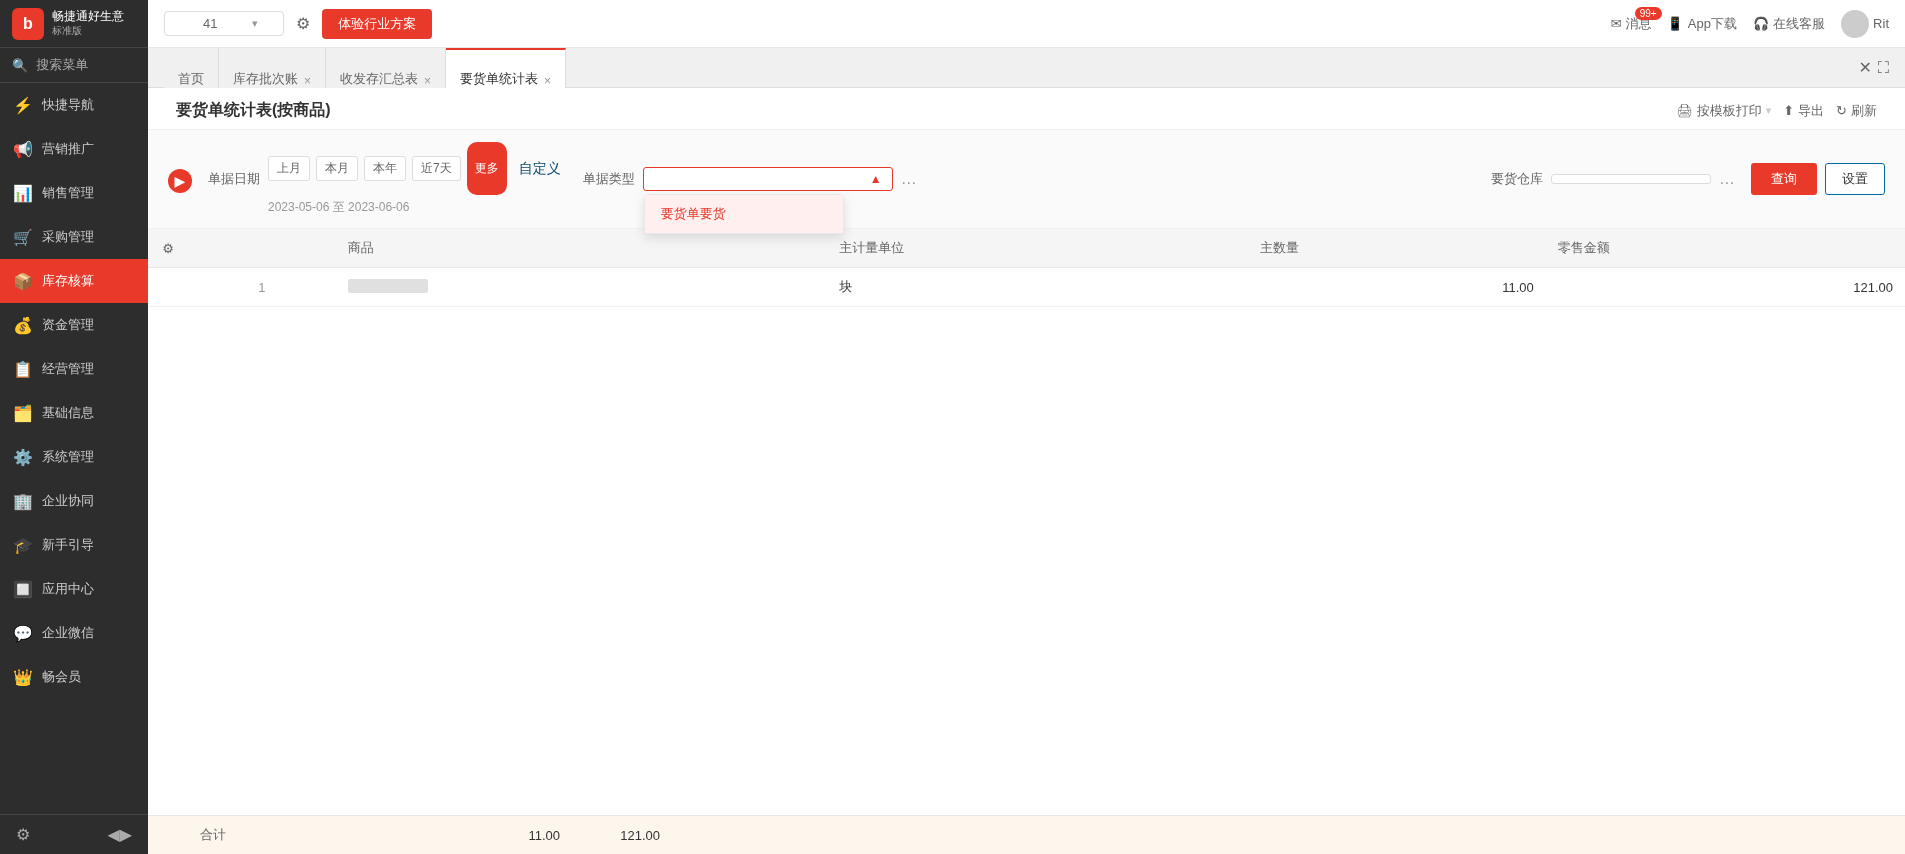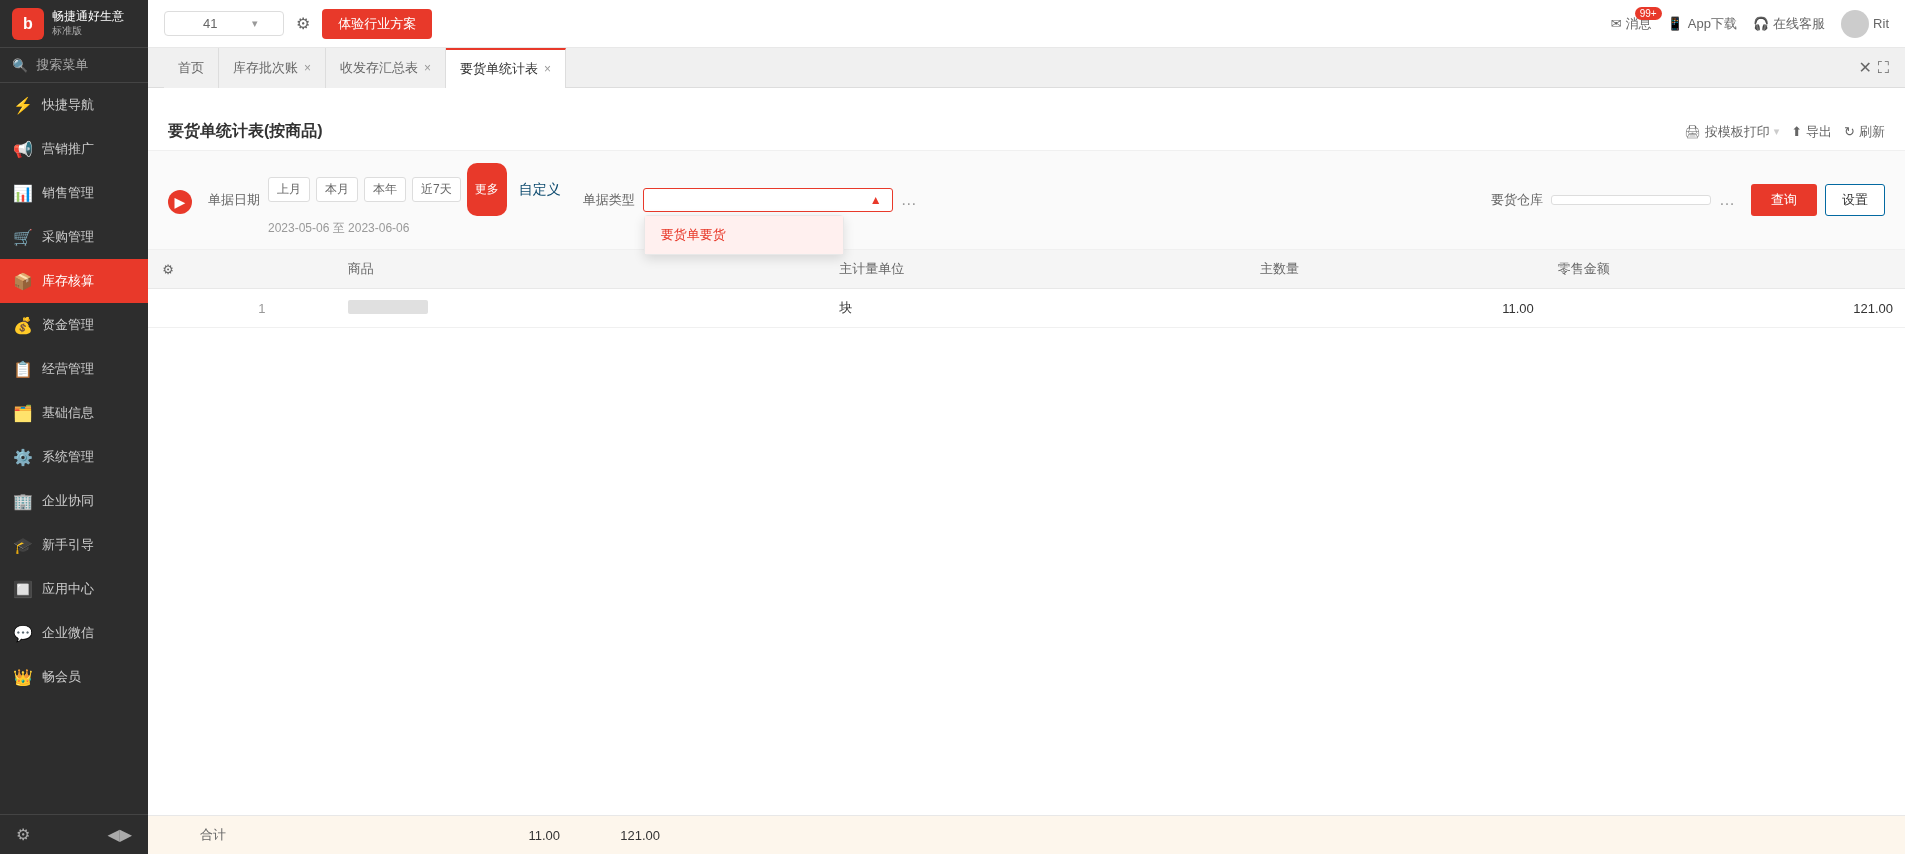--- a/index.html
+++ b/index.html
@@ -118,21 +118,21 @@
       display: flex;
       align-items: center;
       background: #f0f0f0;
       padding: 0 16px;
       border-bottom: 1px solid #ddd;
       height: 40px;
       flex-shrink: 0;
     }
     .tab {
       display: flex;
-      align-items: center;
+      align-items: flex-end;
       padding: 0 14px;
       height: 40px;
       font-size: 13px;
       cursor: pointer;
       color: #666;
       border-right: 1px solid #ddd;
       background: #f0f0f0;
       white-space: nowrap;
     }
     .tab.active { background: #fff; color: #333; font-weight: 500; border-top: 2px solid #e8392a; }
@@ -140,23 +140,22 @@
     .tab-expand { margin-left: auto; display: flex; gap: 6px; }
     .tab-expand-btn { background: none; border: none; cursor: pointer; color: #666; font-size: 16px; }
 
     
     .page-content { flex: 1; overflow-y: auto; background: #fff; padding: 0; display: flex; flex-direction: column; }
 
     .page-header {
       display: flex;
       align-items: center;
       justify-content: space-between;
-      padding: 12px 20px 8px;
+      padding: 12px 28px 8px;
       border-bottom: 1px solid #f0f0f0;
-      margin-top: 21px;
     }
     .page-title { font-size: 16px; font-weight: bold; color: #333; }
     .page-actions { display: flex; align-items: center; gap: 12px; }
     .action-btn { display: flex; align-items: center; gap: 4px; color: #666; font-size: 13px; cursor: pointer; }
 
     
     .filter-bar {
       display: flex;
       align-items: flex-start;
       padding: 12px 20px;

